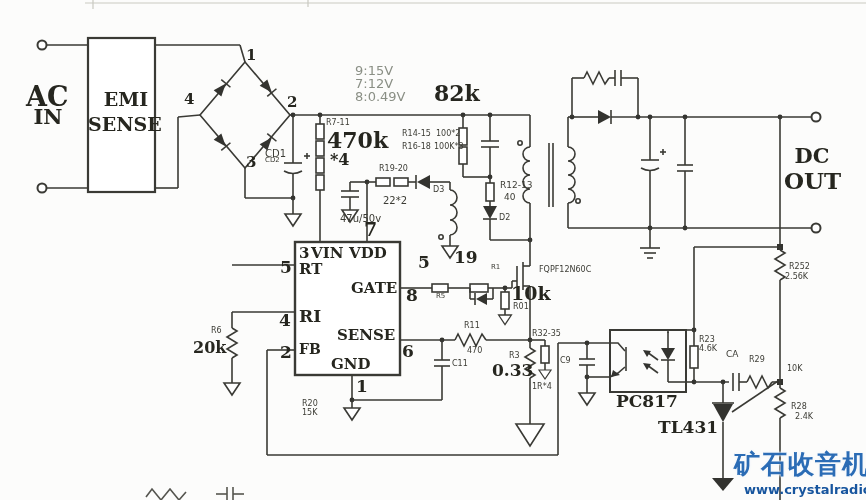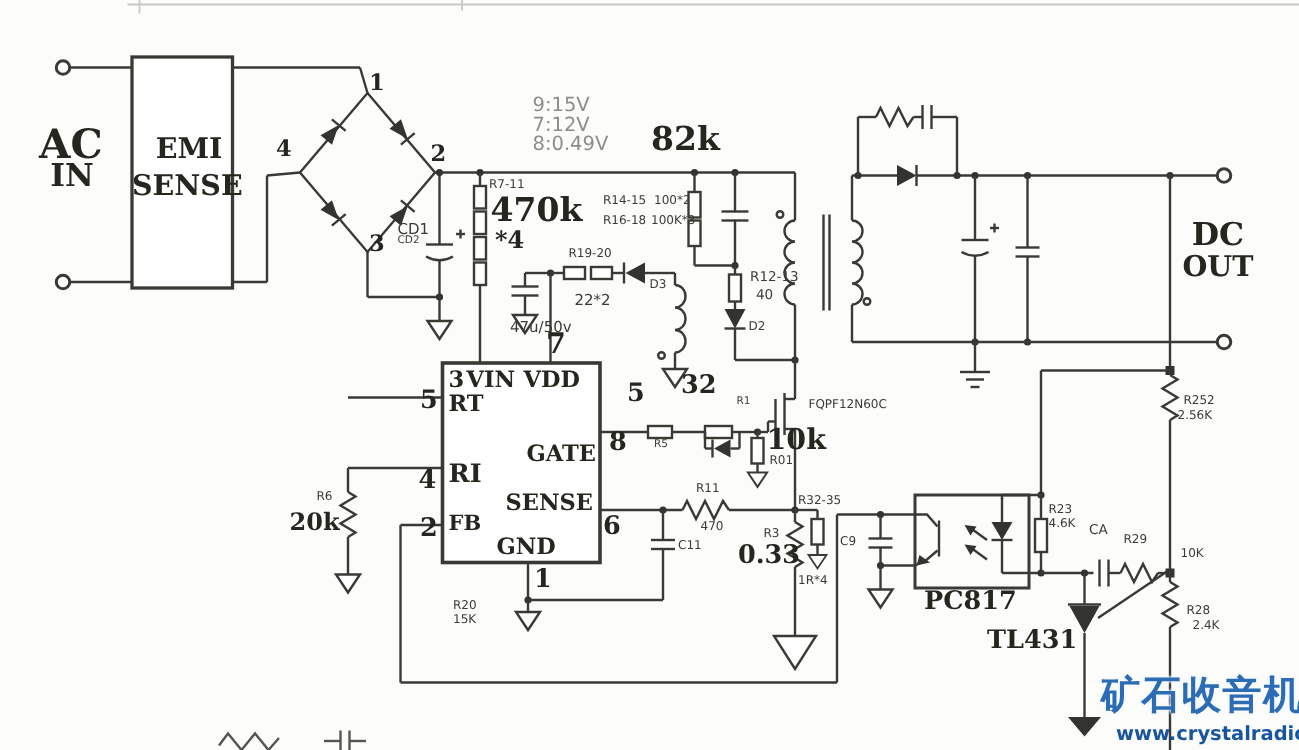--- a/index.html
+++ b/index.html
@@ -369,40 +369,40 @@
 <div class="lb sans" style="left:433px;top:186px;font-size:8px">D3</div>
 <div class="lb sans" style="left:500px;top:181px;font-size:9px">R12-13</div>
 <div class="lb sans" style="left:504px;top:193px;font-size:9px">40</div>
 <div class="lb sans" style="left:499px;top:214px;font-size:8px">D2</div>
 
 <div class="lb b" style="left:364px;top:220px;font-size:19px">7</div>
 <div class="lb b" style="left:299px;top:246px;font-size:15px">3</div>
 <div class="lb b" style="left:311px;top:246px;font-size:15px">VIN</div>
 <div class="lb b" style="left:349px;top:246px;font-size:15px">VDD</div>
 <div class="lb b" style="left:299px;top:262px;font-size:15px">RT</div>
-<div class="lb b" style="left:351px;top:295px;font-size:15px">GATE</div>
+<div class="lb b" style="left:351px;top:281px;font-size:15px">GATE</div>
 <div class="lb b" style="left:299px;top:308px;font-size:17px">RI</div>
 <div class="lb b" style="left:299px;top:342px;font-size:14px">FB</div>
 <div class="lb b" style="left:337px;top:328px;font-size:15px">SENSE</div>
 <div class="lb b" style="left:331px;top:357px;font-size:15px">GND</div>
 <div class="lb b" style="left:280px;top:259px;font-size:17px">5</div>
 <div class="lb b" style="left:406px;top:287px;font-size:17px">8</div>
 <div class="lb b" style="left:279px;top:312px;font-size:17px">4</div>
 <div class="lb b" style="left:280px;top:344px;font-size:17px">2</div>
 <div class="lb b" style="left:402px;top:343px;font-size:17px">6</div>
 <div class="lb b" style="left:356px;top:378px;font-size:17px">1</div>
 
 <div class="lb sans" style="left:211px;top:327px;font-size:8px">R6</div>
 <div class="lb b" style="left:193px;top:340px;font-size:16px">20k</div>
 <div class="lb sans" style="left:302px;top:400px;font-size:8px">R20</div>
 <div class="lb sans" style="left:302px;top:409px;font-size:8px">15K</div>
 
 <div class="lb b" style="left:418px;top:254px;font-size:17px">5</div>
 <div class="lb sans" style="left:436px;top:293px;font-size:7px">R5</div>
-<div class="lb b" style="left:454px;top:249px;font-size:17px">32</div>
+<div class="lb b" style="left:454px;top:249px;font-size:17px">19</div>
 <div class="lb sans" style="left:491px;top:264px;font-size:7px">R1</div>
 <div class="lb b" style="left:511px;top:284px;font-size:19px">10k</div>
 <div class="lb sans" style="left:513px;top:303px;font-size:8px">R01</div>
 <div class="lb sans" style="left:539px;top:266px;font-size:8px">FQPF12N60C</div>
 
 <div class="lb sans" style="left:464px;top:322px;font-size:8px">R11</div>
 <div class="lb sans" style="left:467px;top:347px;font-size:8px">470</div>
 <div class="lb sans" style="left:452px;top:360px;font-size:8px">C11</div>
 <div class="lb sans" style="left:532px;top:330px;font-size:8px">R32-35</div>
 <div class="lb sans" style="left:509px;top:352px;font-size:8px">R3</div>
@@ -416,18 +416,18 @@
 <div class="lb sans" style="left:699px;top:345px;font-size:8px">4.6K</div>
 <div class="lb sans" style="left:726px;top:350px;font-size:9px">CA</div>
 <div class="lb sans" style="left:789px;top:263px;font-size:8px">R252</div>
 <div class="lb sans" style="left:785px;top:273px;font-size:8px">2.56K</div>
 <div class="lb sans" style="left:749px;top:356px;font-size:8px">R29</div>
 <div class="lb sans" style="left:787px;top:365px;font-size:8px">10K</div>
 <div class="lb sans" style="left:791px;top:403px;font-size:8px">R28</div>
 <div class="lb sans" style="left:795px;top:413px;font-size:8px">2.4K</div>
 
 <div class="lb b" style="left:784px;top:145px;width:56px;text-align:center;font-size:21px">DC</div>
-<div class="lb b" style="left:784px;top:169px;width:56px;text-align:center;font-size:19px">OUT</div>
+<div class="lb b" style="left:784px;top:169px;width:56px;text-align:center;font-size:23px">OUT</div>
 
 <div class="lb wm-cn" style="left:734px;top:451px;font-size:26px">矿石收音机</div>
 <div class="lb wm-url" style="left:744px;top:483px;font-size:13px">www.crystalradio.cn</div>
 
 </div>
 
 </body></html>

